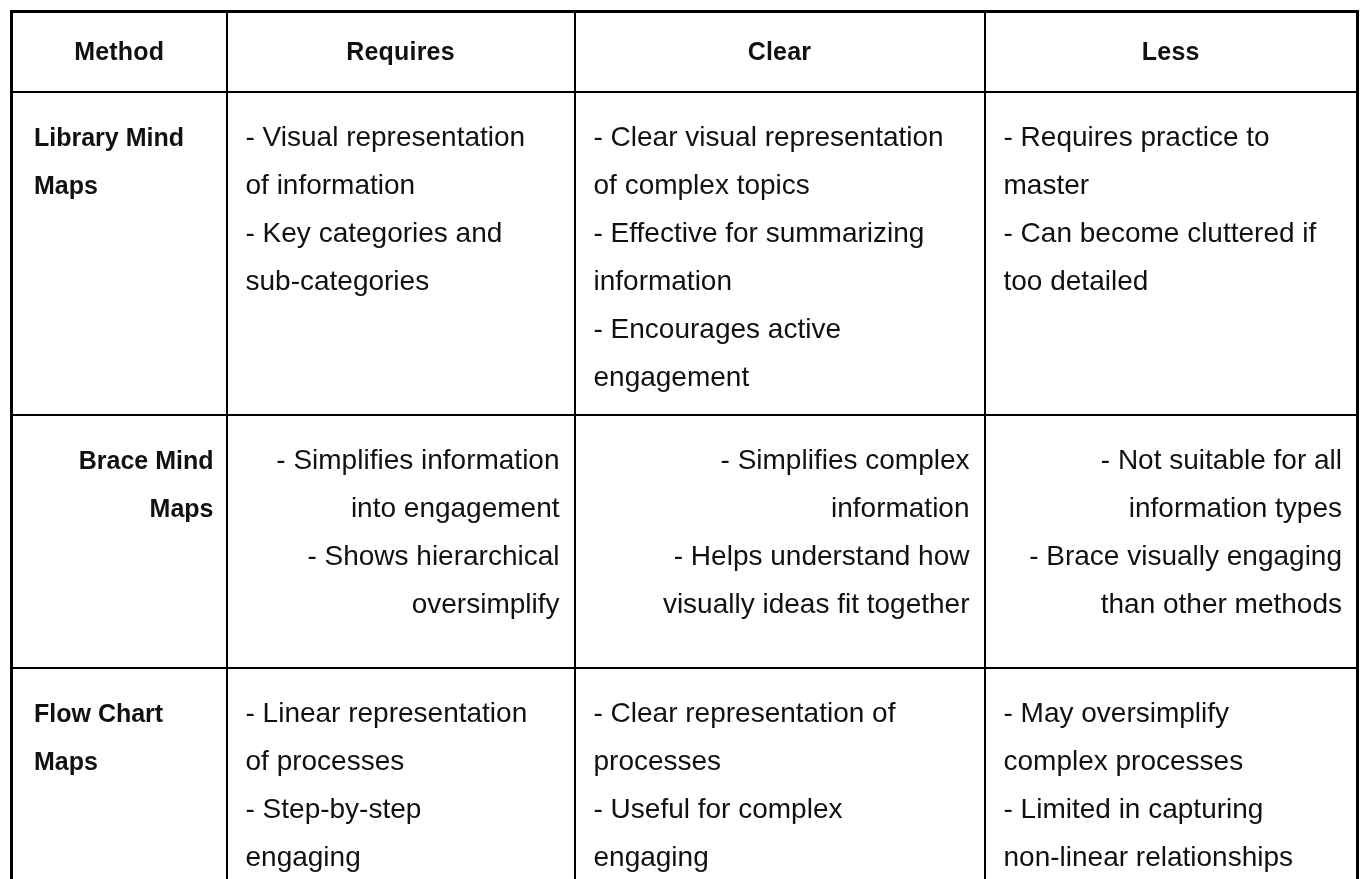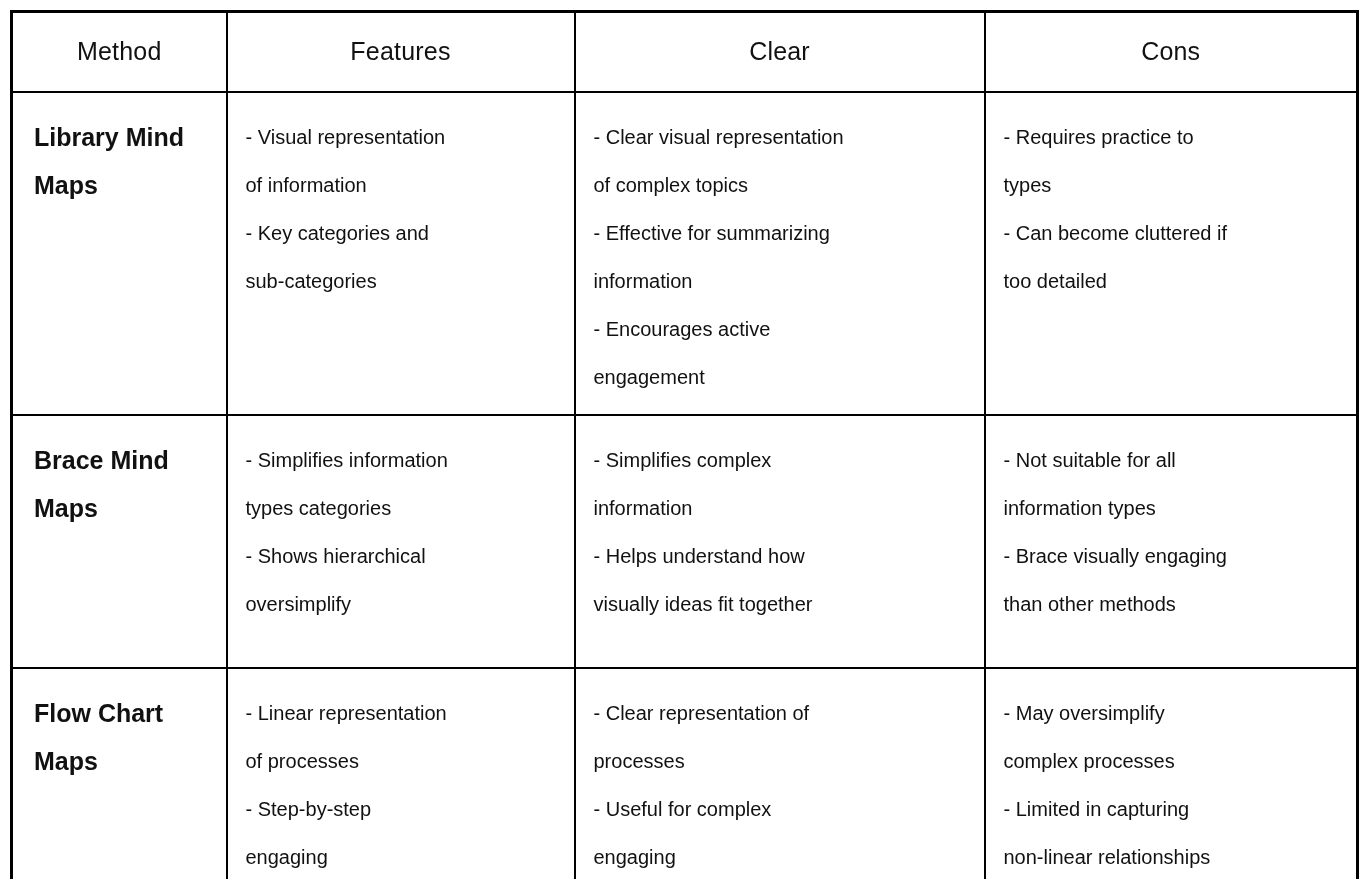--- a/index.html
+++ b/index.html
@@ -24,34 +24,34 @@
     border-collapse: collapse;
     table-layout: fixed;
     border: 3px solid #000000;
     color: #111111;
   }
   table.cmp th, table.cmp td {
     border: 2px solid #000000;
   }
   tr.header-row { height: 80px; }
   tr.row-1 { height: 323px; }
-  tr.row-2 { height: 253px; }
+  tr.row-2 { height: 253px; text-align: right; }
   tr.row-3 { height: 223px; }
   th.col-header {
     font-size: 25px;
-    font-weight: 400;
+    font-weight: 700;
     text-align: center;
     vertical-align: middle;
     border-bottom-width: 3px;
     letter-spacing: 0.2px;
   }
   td.cell {
     vertical-align: top;
     padding: 20px 14px 12px 18px;
-    font-size: 20px;
+    font-size: 28px;
     line-height: 48px;
   }
   td.method-cell {
     font-weight: 700;
     font-size: 25px;
     padding-left: 21px;
     padding-right: 12px;
   }
   .bullet {
     white-space: pre-line;
@@ -64,23 +64,23 @@
   <table class="cmp">
     <colgroup>
       <col style="width:215px">
       <col style="width:348px">
       <col style="width:410px">
       <col style="width:373px">
     </colgroup>
     <thead>
       <tr class="header-row">
         <th class="col-header">Method</th>
-        <th class="col-header">Features</th>
+        <th class="col-header">Requires</th>
         <th class="col-header">Clear</th>
-        <th class="col-header">Cons</th>
+        <th class="col-header">Less</th>
       </tr>
     </thead>
     <tbody>
       <tr class="row-1">
         <td class="cell method-cell">Library Mind Maps</td>
         <td class="cell">
             <div class="bullet">- Visual representation
 of information</div>
             <div class="bullet">- Key categories and
 sub-categories</div>
@@ -88,30 +88,30 @@
         <td class="cell">
             <div class="bullet">- Clear visual representation
 of complex topics</div>
             <div class="bullet">- Effective for summarizing
 information</div>
             <div class="bullet">- Encourages active
 engagement</div>
           </td>
         <td class="cell">
             <div class="bullet">- Requires practice to
-types</div>
+master</div>
             <div class="bullet">- Can become cluttered if
 too detailed</div>
           </td>
       </tr>
       <tr class="row-2">
         <td class="cell method-cell">Brace Mind Maps</td>
         <td class="cell">
             <div class="bullet">- Simplifies information
-types categories</div>
+into engagement</div>
             <div class="bullet">- Shows hierarchical
 oversimplify</div>
           </td>
         <td class="cell">
             <div class="bullet">- Simplifies complex
 information</div>
             <div class="bullet">- Helps understand how
 visually ideas fit together</div>
           </td>
         <td class="cell">

